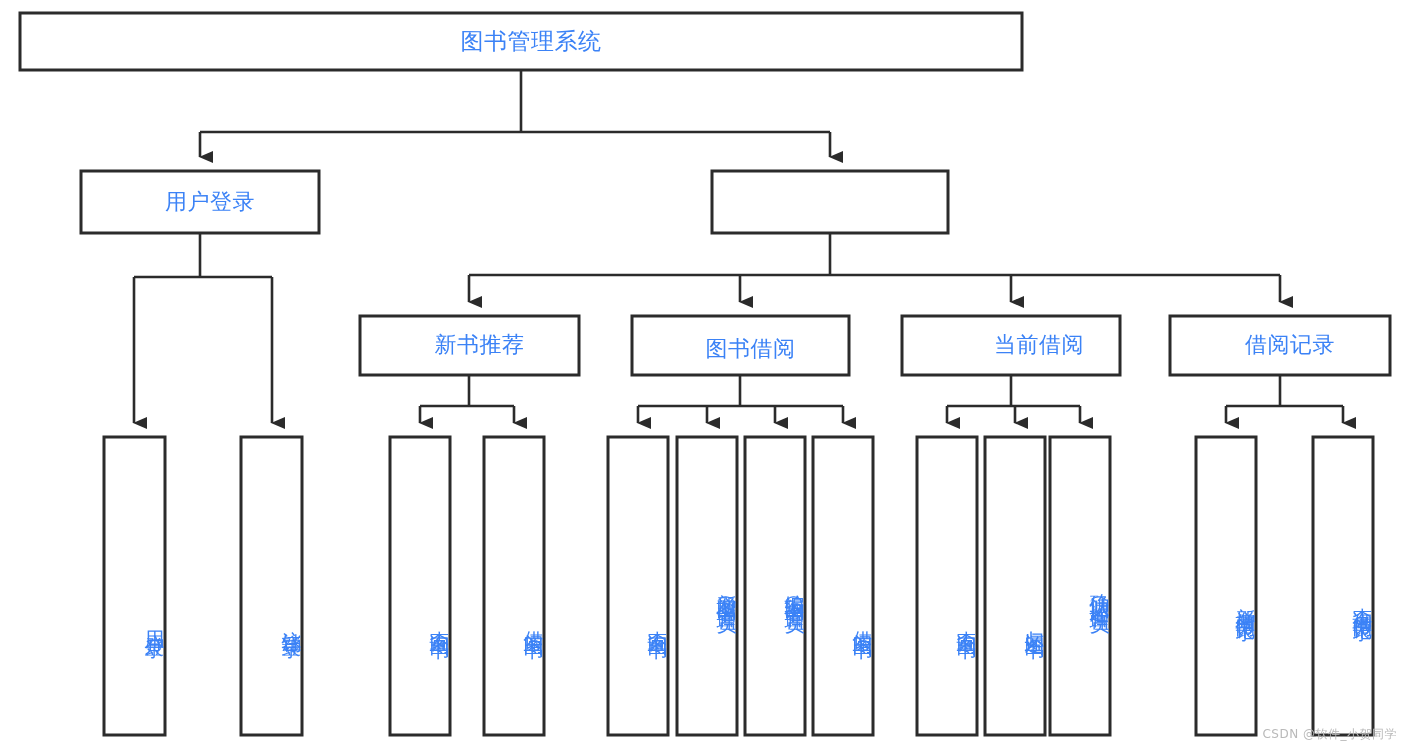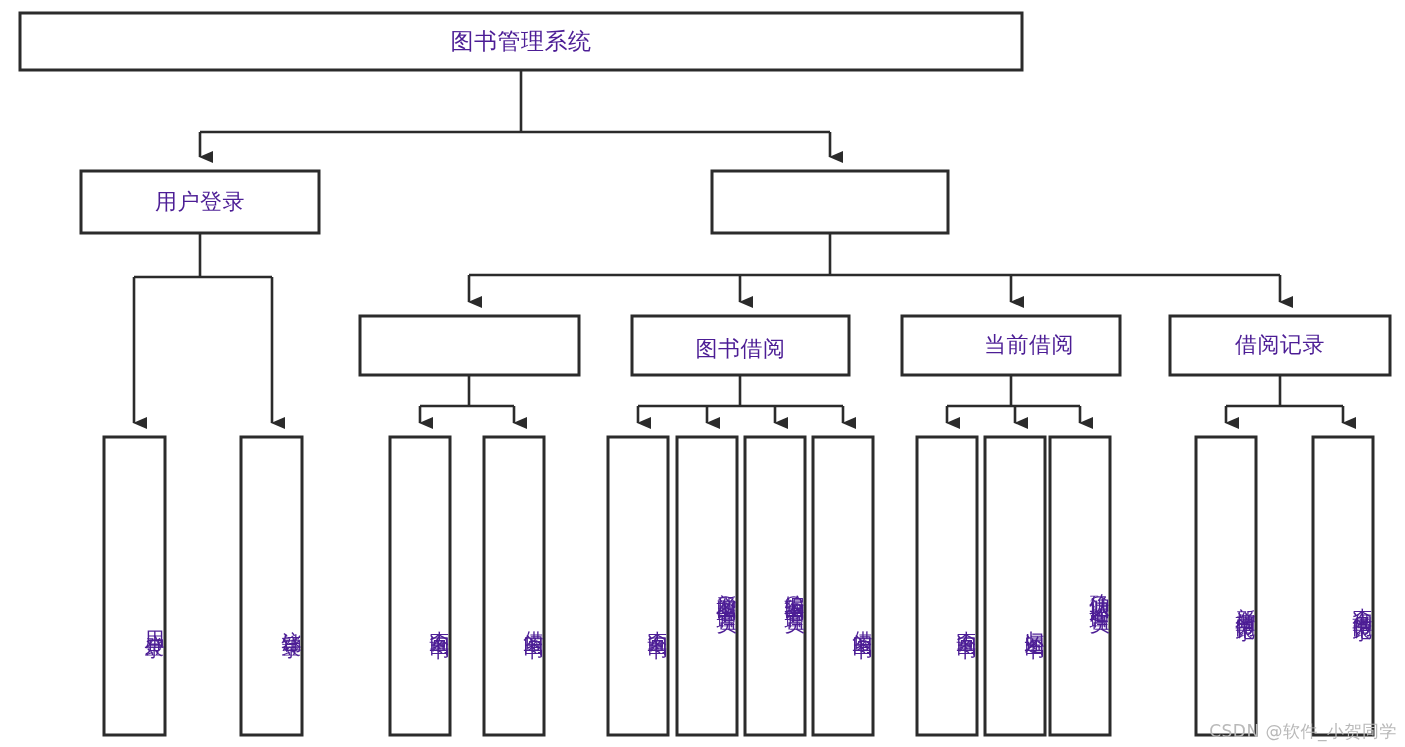--- a/index.html
+++ b/index.html
@@ -40,44 +40,45 @@
   }
   .arrow-head {
     fill: #2b2b2b;
     stroke: none;
   }
   .node-label {
     position: absolute;
     display: flex;
     align-items: center;
     justify-content: center;
-    color: #4c1d95;
+    color: #3b82f6;
     font-family: "DejaVu Sans", "Liberation Sans", sans-serif;
     font-size: 21px;
     line-height: 1.02;
     letter-spacing: 0.5px;
     white-space: nowrap;
     pointer-events: none;
+    padding-left: 10px;
   }
   .node-label.vertical {
     writing-mode: vertical-rl;
     text-orientation: upright;
     align-items: flex-start;
     justify-content: center;
     padding-top: 6px;
     box-sizing: border-box;
     letter-spacing: 3px;
     font-size: 20px;
   }
   #watermark {
     position: absolute;
     right: 8px;
     bottom: 4px;
     color: #b9b9b9;
-    font-size: 17px;
+    font-size: 12px;
     font-family: "DejaVu Sans", "Liberation Sans", sans-serif;
     white-space: nowrap;
     letter-spacing: 0.5px;
   }
 </style>
 </head>
 <body>
 
 <div id="diagram-root">
 
@@ -154,20 +155,21 @@
     <path class="conn" d="M 1280 375 L 1280 406"></path>
     <path class="conn" d="M 1226 406 L 1343 406"></path>
     <path class="conn" marker-end="url(#arrow)" d="M 1226 406 L 1226 423"></path>
     <path class="conn" marker-end="url(#arrow)" d="M 1343 406 L 1343 423"></path>
   </svg>
 
   <div class="node-label" style="left:20px; top:13px; width:1002px; height:57px; font-size:23px;">图书管理系统</div>
 
   <div class="node-label" style="left:81px; top:171px; width:238px; height:62px; font-size:22px;">用户登录</div>
 
+  <div class="node-label" style="left:360px; top:316px; width:219px; height:59px; font-size:22px;">新书推荐</div>
   <div class="node-label" style="left:632px; top:316px; width:217px; height:67px; font-size:22px;">图书借阅</div>
   <div class="node-label" style="left:902px; top:316px; width:254px; height:59px; font-size:22px;">当前借阅</div>
   <div class="node-label" style="left:1170px; top:316px; width:220px; height:59px; font-size:22px;border-radius:14px;">借阅记录</div>
 
   <div class="node-label vertical" style="left:104px; top:500px; width:61px; height:235px;">用户登录</div>
   <div class="node-label vertical" style="left:241px; top:500px; width:61px; height:235px;">注销登录</div>
 
   <div class="node-label vertical" style="left:390px; top:500px; width:60px; height:235px;">查询图书</div>
   <div class="node-label vertical" style="left:484px; top:500px; width:60px; height:235px;">借阅图书</div>
 

